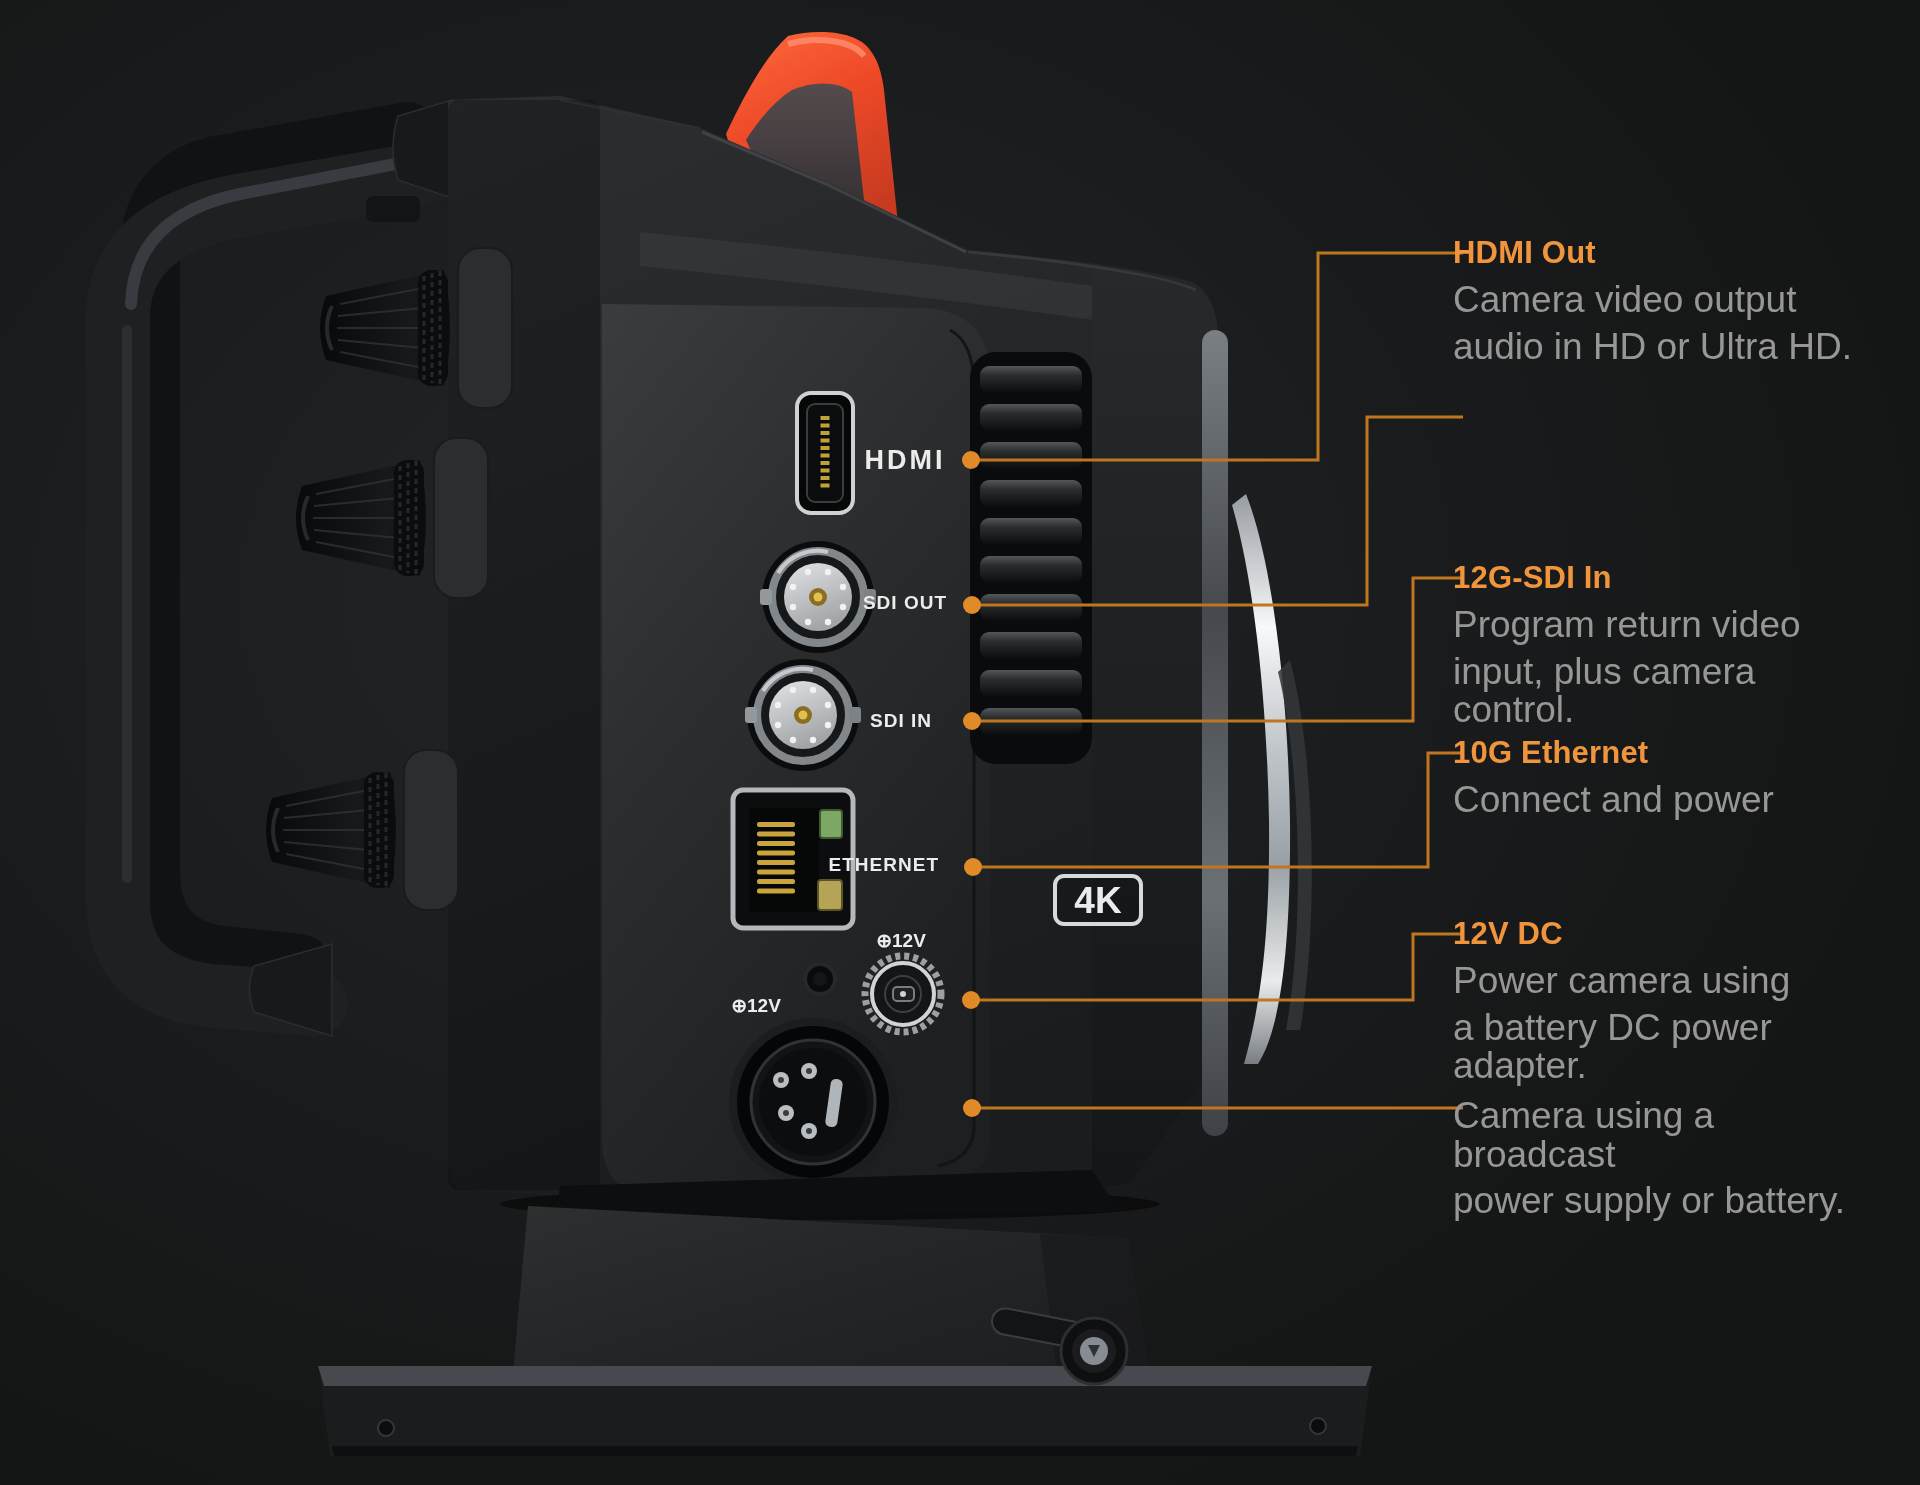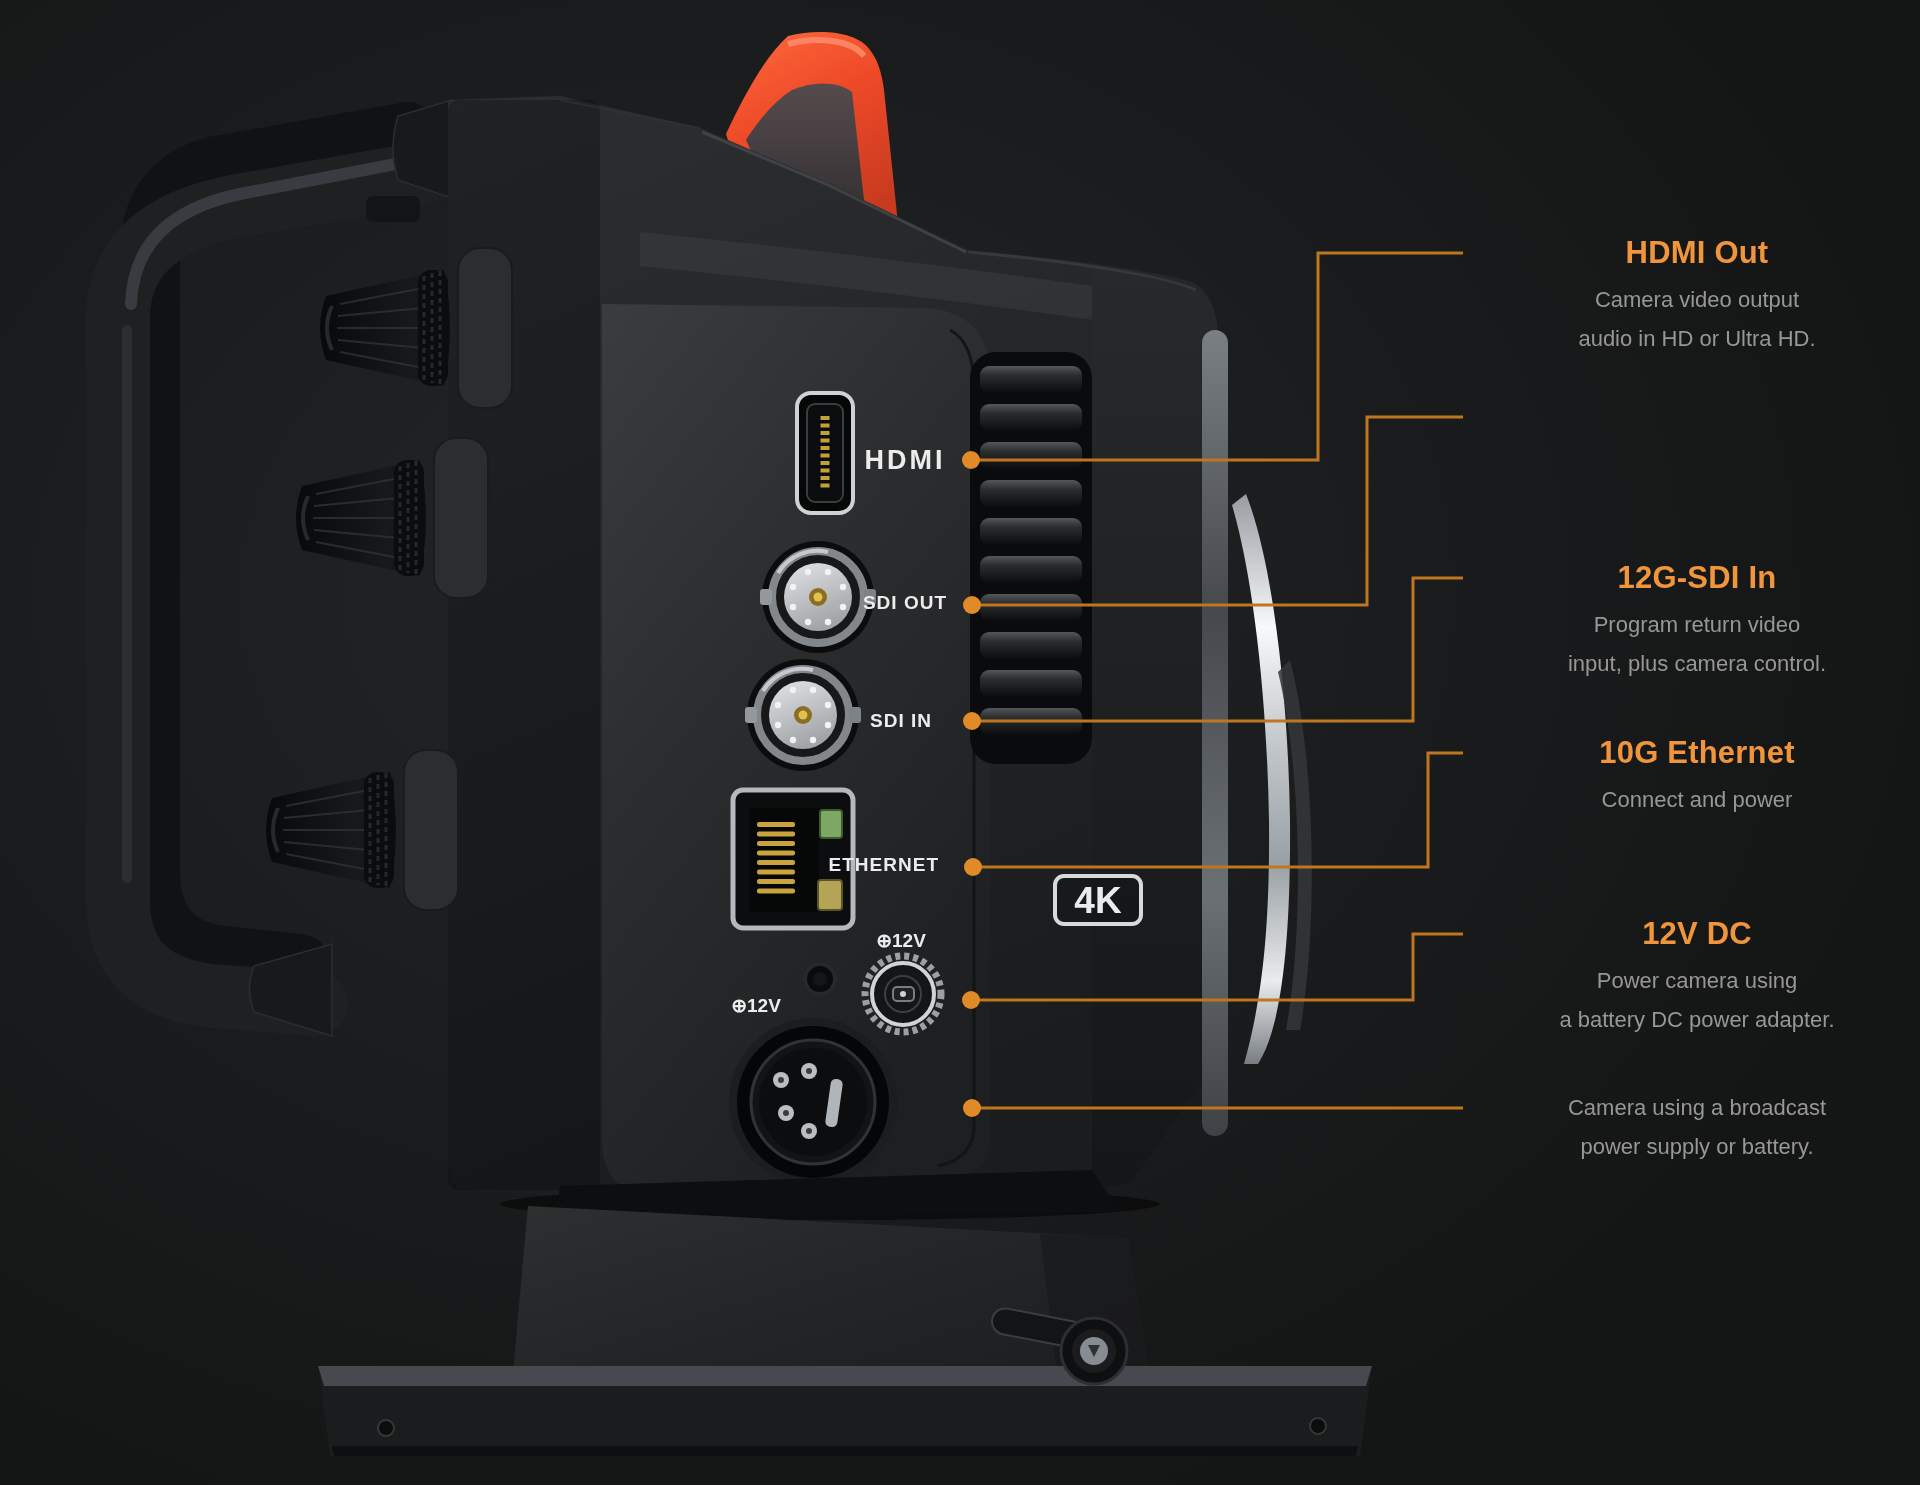--- a/index.html
+++ b/index.html
@@ -2,27 +2,27 @@
 <html><head>
 <meta charset="utf-8">
 <style>
   html,body{margin:0;padding:0;background:#121313;}
   #stage{
     position:relative;width:1920px;height:1485px;overflow:hidden;
     background:radial-gradient(1250px 980px at 36% 40%, #242527 0%, #1a1b1c 60%, #141515 100%);
     font-family:"Liberation Sans", sans-serif;
   }
   #camera-svg{position:absolute;left:0;top:0;}
-  .callout{position:absolute;left:1487px;width:420px;text-align:center;}
+  .callout{position:absolute;left:1453px;width:420px;}
   .callout h3{
     margin:0 0 10px 0;font-size:31px;line-height:36px;font-weight:bold;
     color:#F0953C;letter-spacing:.2px;
   }
   .callout .desc-line{
-    font-size:22px;line-height:38.5px;color:#979797;font-weight:400;
+    font-size:37px;line-height:38.5px;color:#979797;font-weight:400;margin-top:8px;
   }
 </style>
 </head>
 <body>
 
 <div id="stage">
 
 <svg id="camera-svg" width="1920" height="1485" viewBox="0 0 1920 1485">
   <defs>
     <linearGradient id="bodyGrad" x1="0" y1="0" x2="0.3" y2="1">

